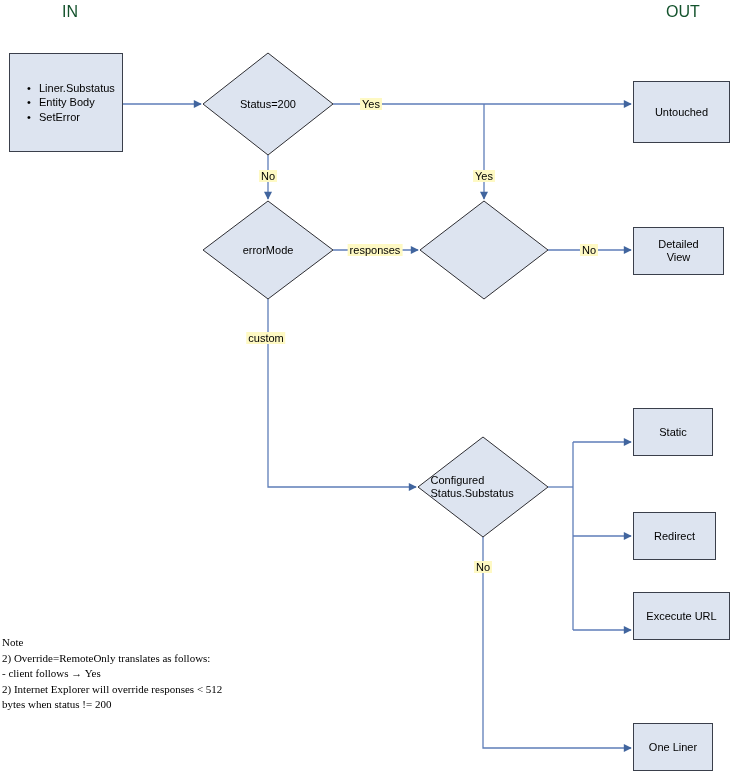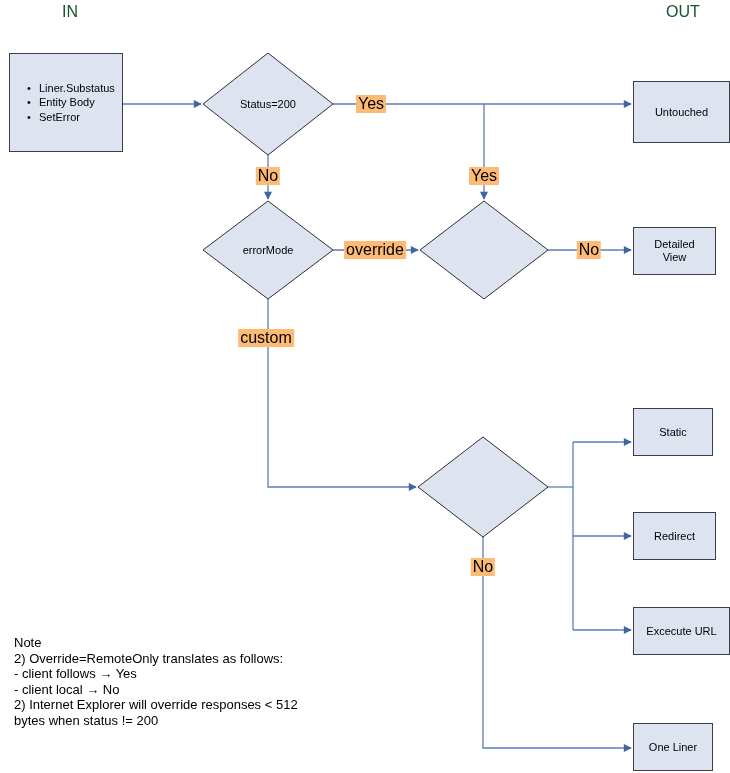--- a/index.html
+++ b/index.html
@@ -14,24 +14,24 @@
   }
   .node .wrap48 { display:inline-block; width:48px; }
   .dlabel {
     position:absolute; transform:translate(-50%,-50%);
     text-align:left; font-size:11px; line-height:13px; color:#000;
   }
   .dlabel .wrap95  { display:inline-block; width:95px; }
   .dlabel .wrap105 { display:inline-block; width:105px; }
   .elabel {
     position:absolute; transform:translate(-50%,-50%);
-    background:#fdba74; padding:0 2px; font-size:16px; color:#000; white-space:nowrap;
+    background:#fef9c3; padding:0 2px; font-size:11px; color:#000; white-space:nowrap;
   }
   .corner { position:absolute; font-size:16px; color:#14532d; }
-  .note { position:absolute; left:14px; top:635px; font-size:13px; line-height:15.6px; color:#000; }
+  .note { position:absolute; left:2px; top:635px; font-size:11px; line-height:15.6px; color:#000;font-family:Liberation Serif, serif; }
   .input-list { list-style:none; width:100%; padding-left:17px; }
   .input-list li { display:flex; line-height:14.3px; font-size:11px; text-align:left; }
   .input-list .bullet { width:12px; flex:0 0 12px; }
 </style>
 </head>
 <body>
 
 <div class="canvas">
 
   <svg class="layer" width="730" height="773" viewBox="0 0 730 773">
@@ -78,40 +78,42 @@
       </li>
       <li>
         <span class="bullet">•</span>
         <span>SetError</span>
       </li>
     </ul>
   </div>
 
   <div class="dlabel" style="left:268px;top:104px">Status=200</div>
   <div class="dlabel" style="left:268px;top:250px">errorMode</div>
+  <div class="dlabel" style="left:483px;top:487px">
+    <span class="wrap105">Configured Status.Substatus</span>
+  </div>
 
   <div class="node" style="left:633px;top:81px;width:97px;height:62px">Untouched</div>
-  <div class="node" style="left:633px;top:227px;width:83px;height:48px">
+  <div class="node" style="left:633px;top:227px;width:91px;height:48px">
     <span class="wrap48">Detailed View</span>
   </div>
   <div class="node" style="left:633px;top:408px;width:80px;height:48px">Static</div>
   <div class="node" style="left:633px;top:512px;width:83px;height:48px">Redirect</div>
-  <div class="node" style="left:633px;top:607px;width:97px;height:48px">Excecute URL</div>
+  <div class="node" style="left:633px;top:592px;width:97px;height:48px">Excecute URL</div>
   <div class="node" style="left:633px;top:723px;width:80px;height:48px">One Liner</div>
 
   <div class="elabel" style="left:371px;top:104px">Yes</div>
   <div class="elabel" style="left:484px;top:176px">Yes</div>
   <div class="elabel" style="left:268px;top:176px">No</div>
-  <div class="elabel" style="left:375px;top:250px">override</div>
+  <div class="elabel" style="left:375px;top:250px">responses</div>
   <div class="elabel" style="left:589px;top:250px">No</div>
   <div class="elabel" style="left:266px;top:338px">custom</div>
   <div class="elabel" style="left:483px;top:567px">No</div>
 
   <div class="note">
     <div>Note</div>
     <div>2) Override=RemoteOnly translates as follows:</div>
     <div>- client follows → Yes</div>
-    <div>- client local → No</div>
     <div>2) Internet Explorer will override responses &lt; 512</div>
     <div>bytes when status != 200</div>
   </div>
 
 </div>
 
 </body></html>

